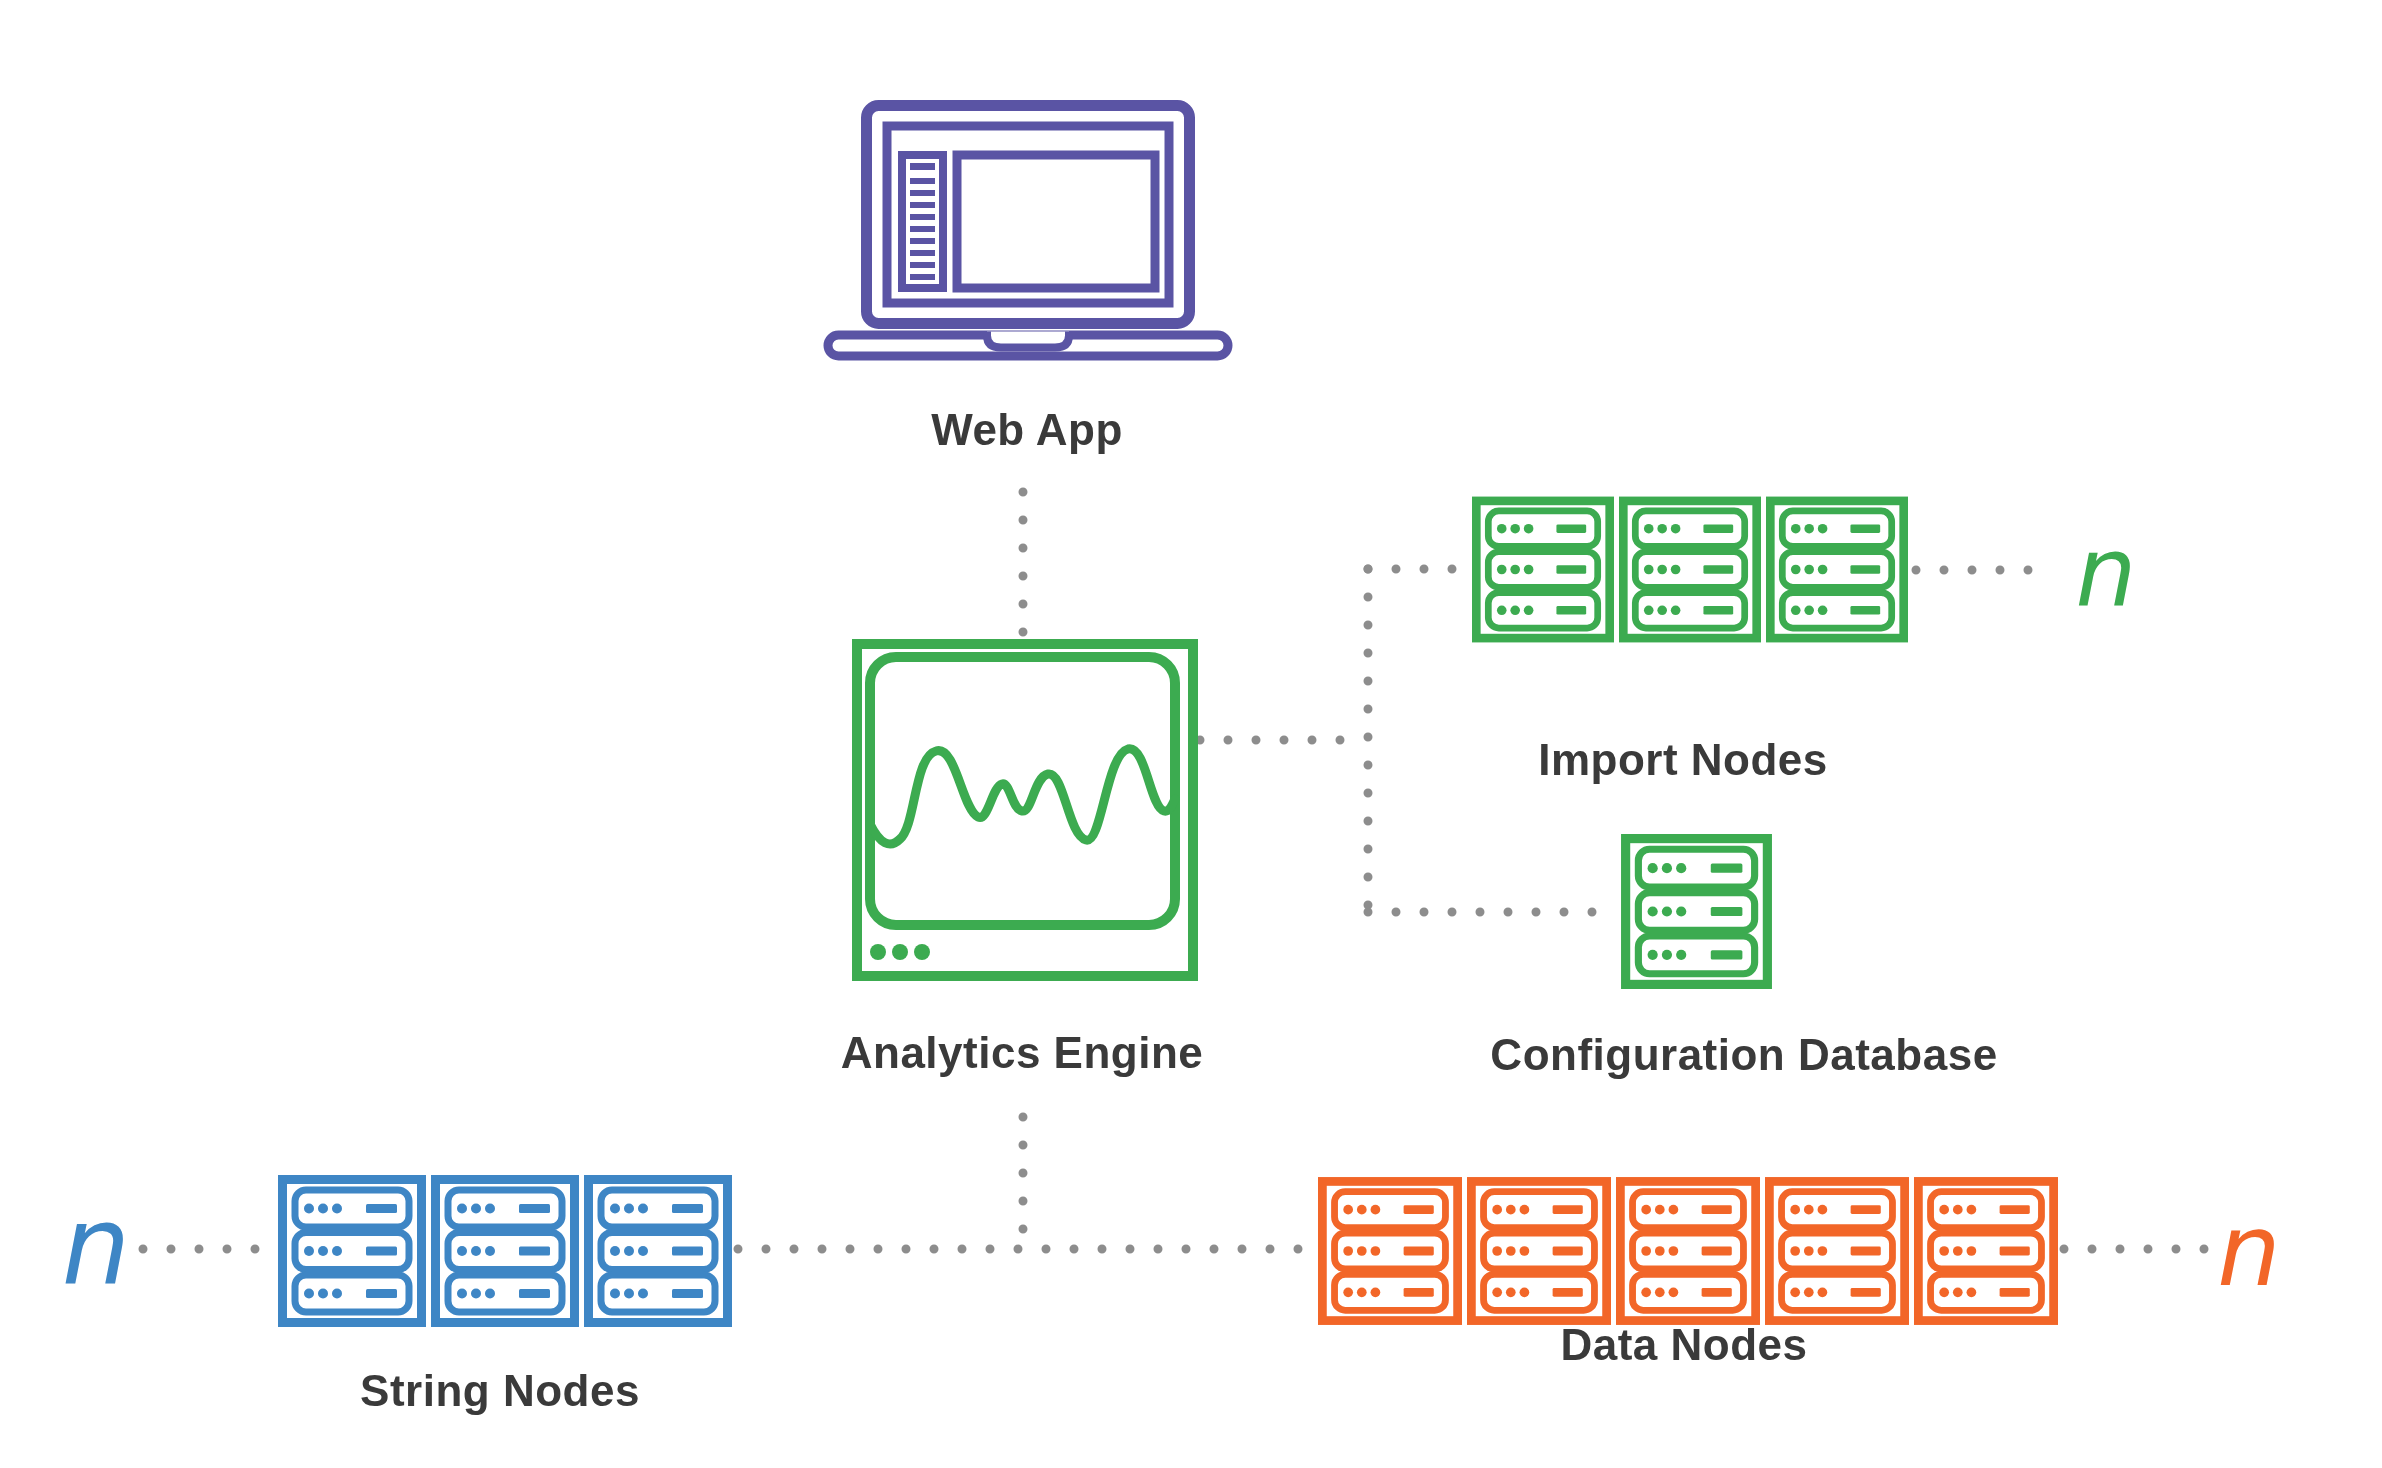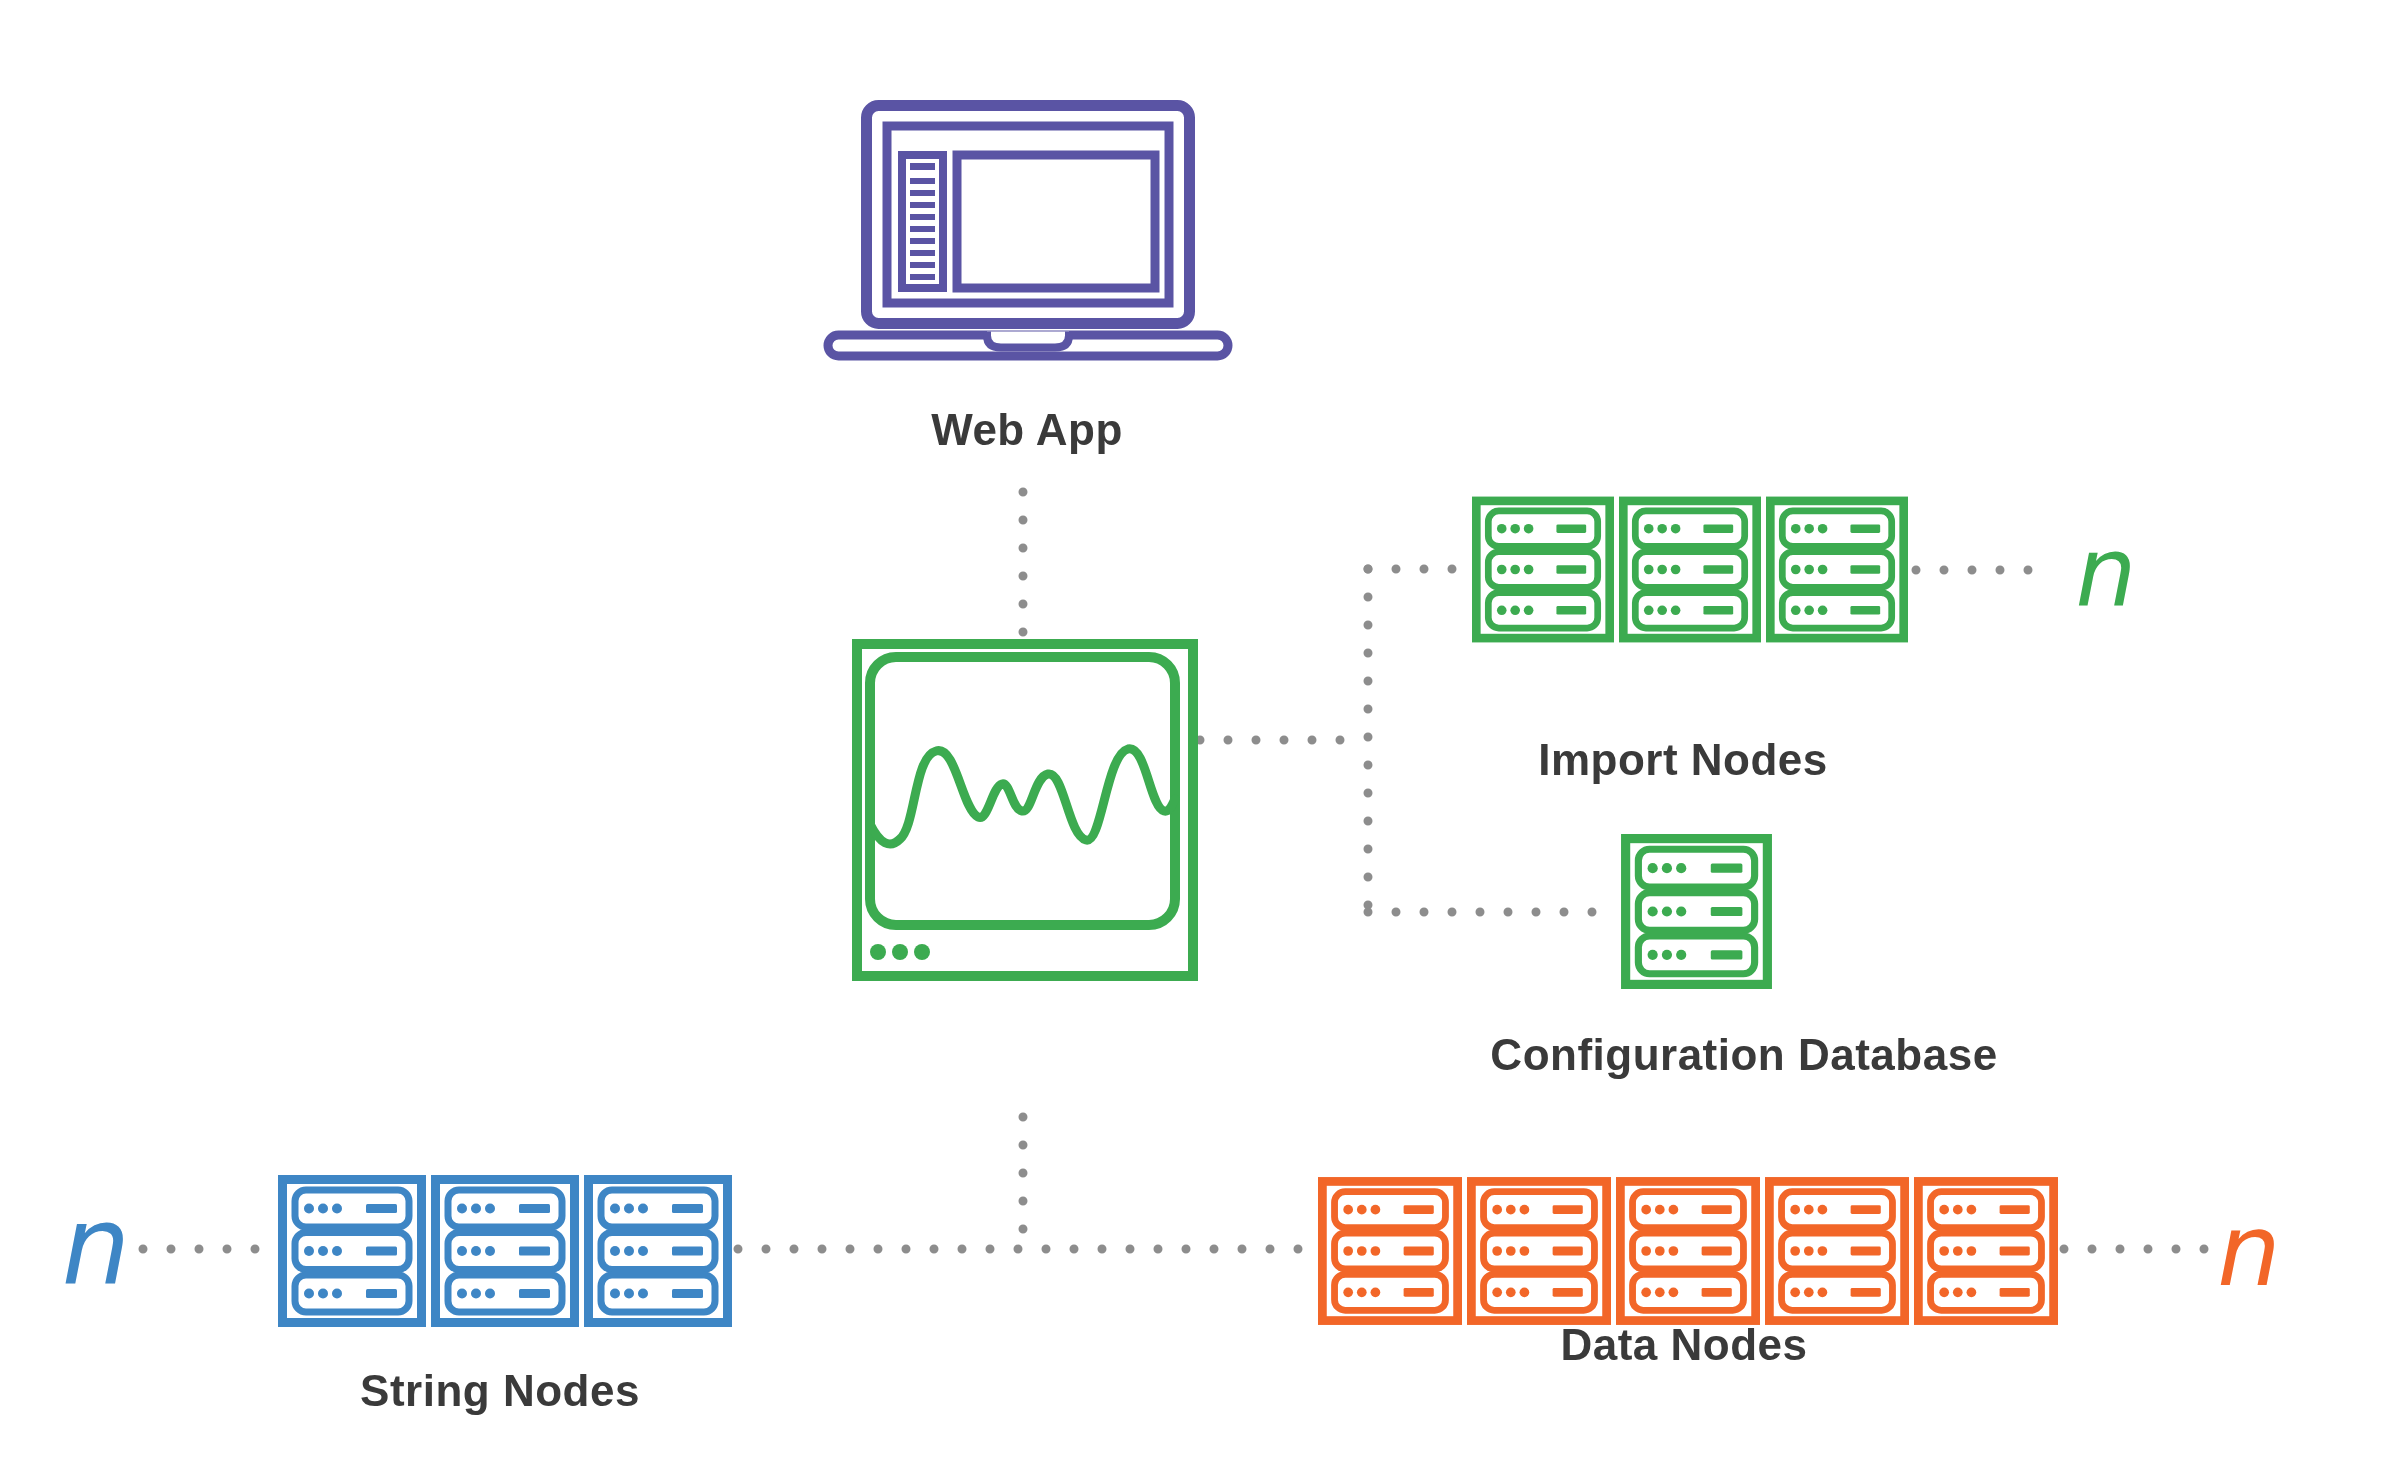--- a/index.html
+++ b/index.html
@@ -122,20 +122,21 @@
            C180,174 182,138 196,135
            C212,132 216,196 234,201
            C250,205 254,116 276,110
            C294,106 298,168 312,172
            C318,173.5 321,164 323,160"></path>
       <circle class="fl" cx="26" cy="313" r="8"></circle>
       <circle class="fl" cx="48" cy="313" r="8"></circle>
       <circle class="fl" cx="70" cy="313" r="8"></circle>
     </svg>
   </div>
+  <div class="node-label" style="left:1022px;top:1028px;">Analytics Engine</div>
 
   <div class="server-group group-import green" style="left:1472px;top:494px;">
   <svg class="server-unit" viewBox="0 0 148 152">
     <rect class="outer" x="4.5" y="4.5" width="139" height="143"></rect>
     <rect class="row" x="17" y="15" width="114" height="37" rx="11"></rect>
     <circle class="dot" cx="31" cy="33.5" r="5"></circle>
     <circle class="dot" cx="45" cy="33.5" r="5"></circle>
     <circle class="dot" cx="59" cy="33.5" r="5"></circle>
     <rect class="dash" x="88" y="29" width="31" height="9" rx="1.5"></rect>
     <rect class="row" x="17" y="57.5" width="114" height="37" rx="11"></rect>

